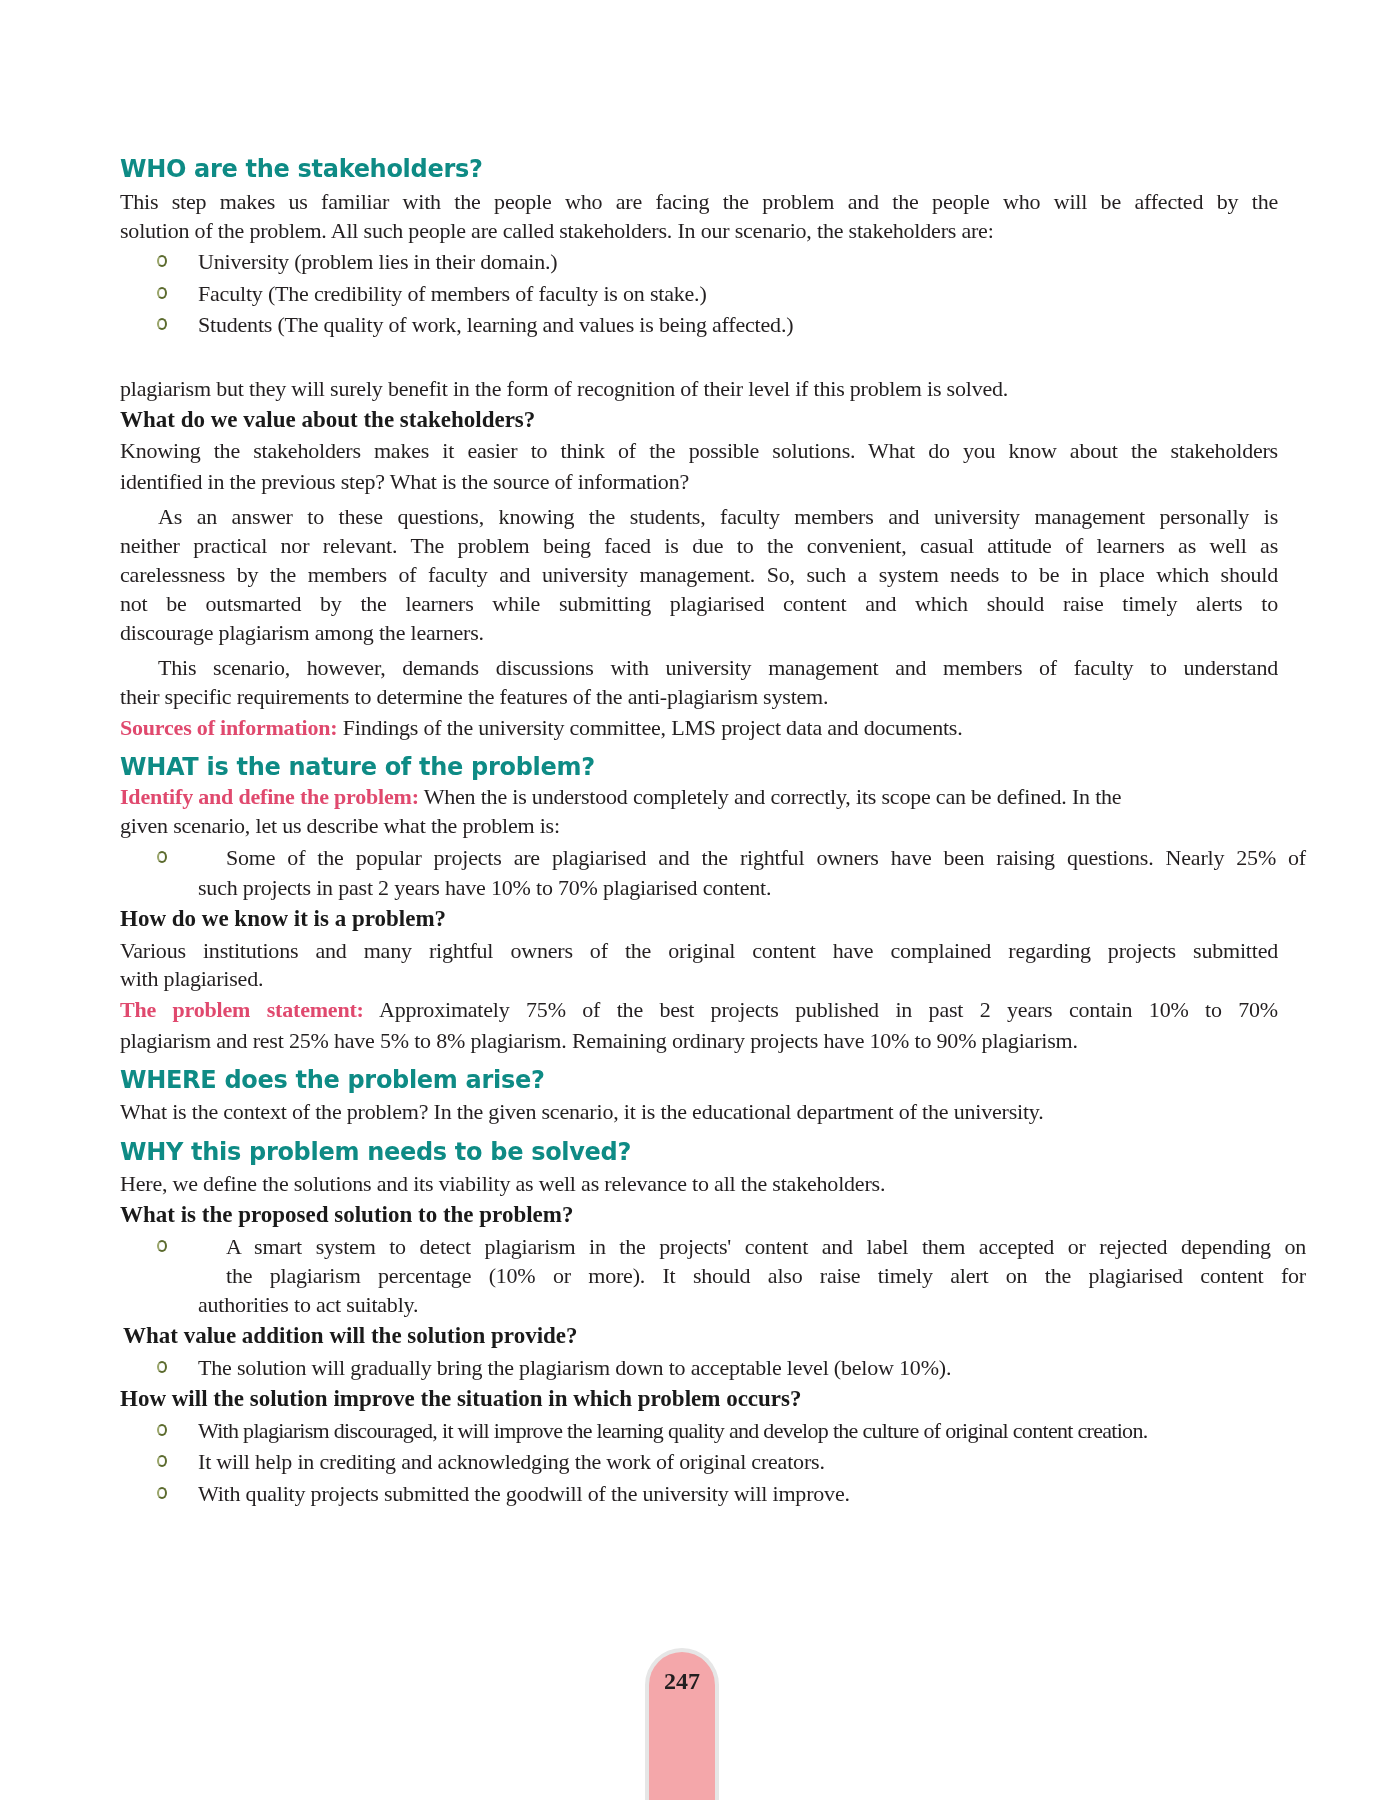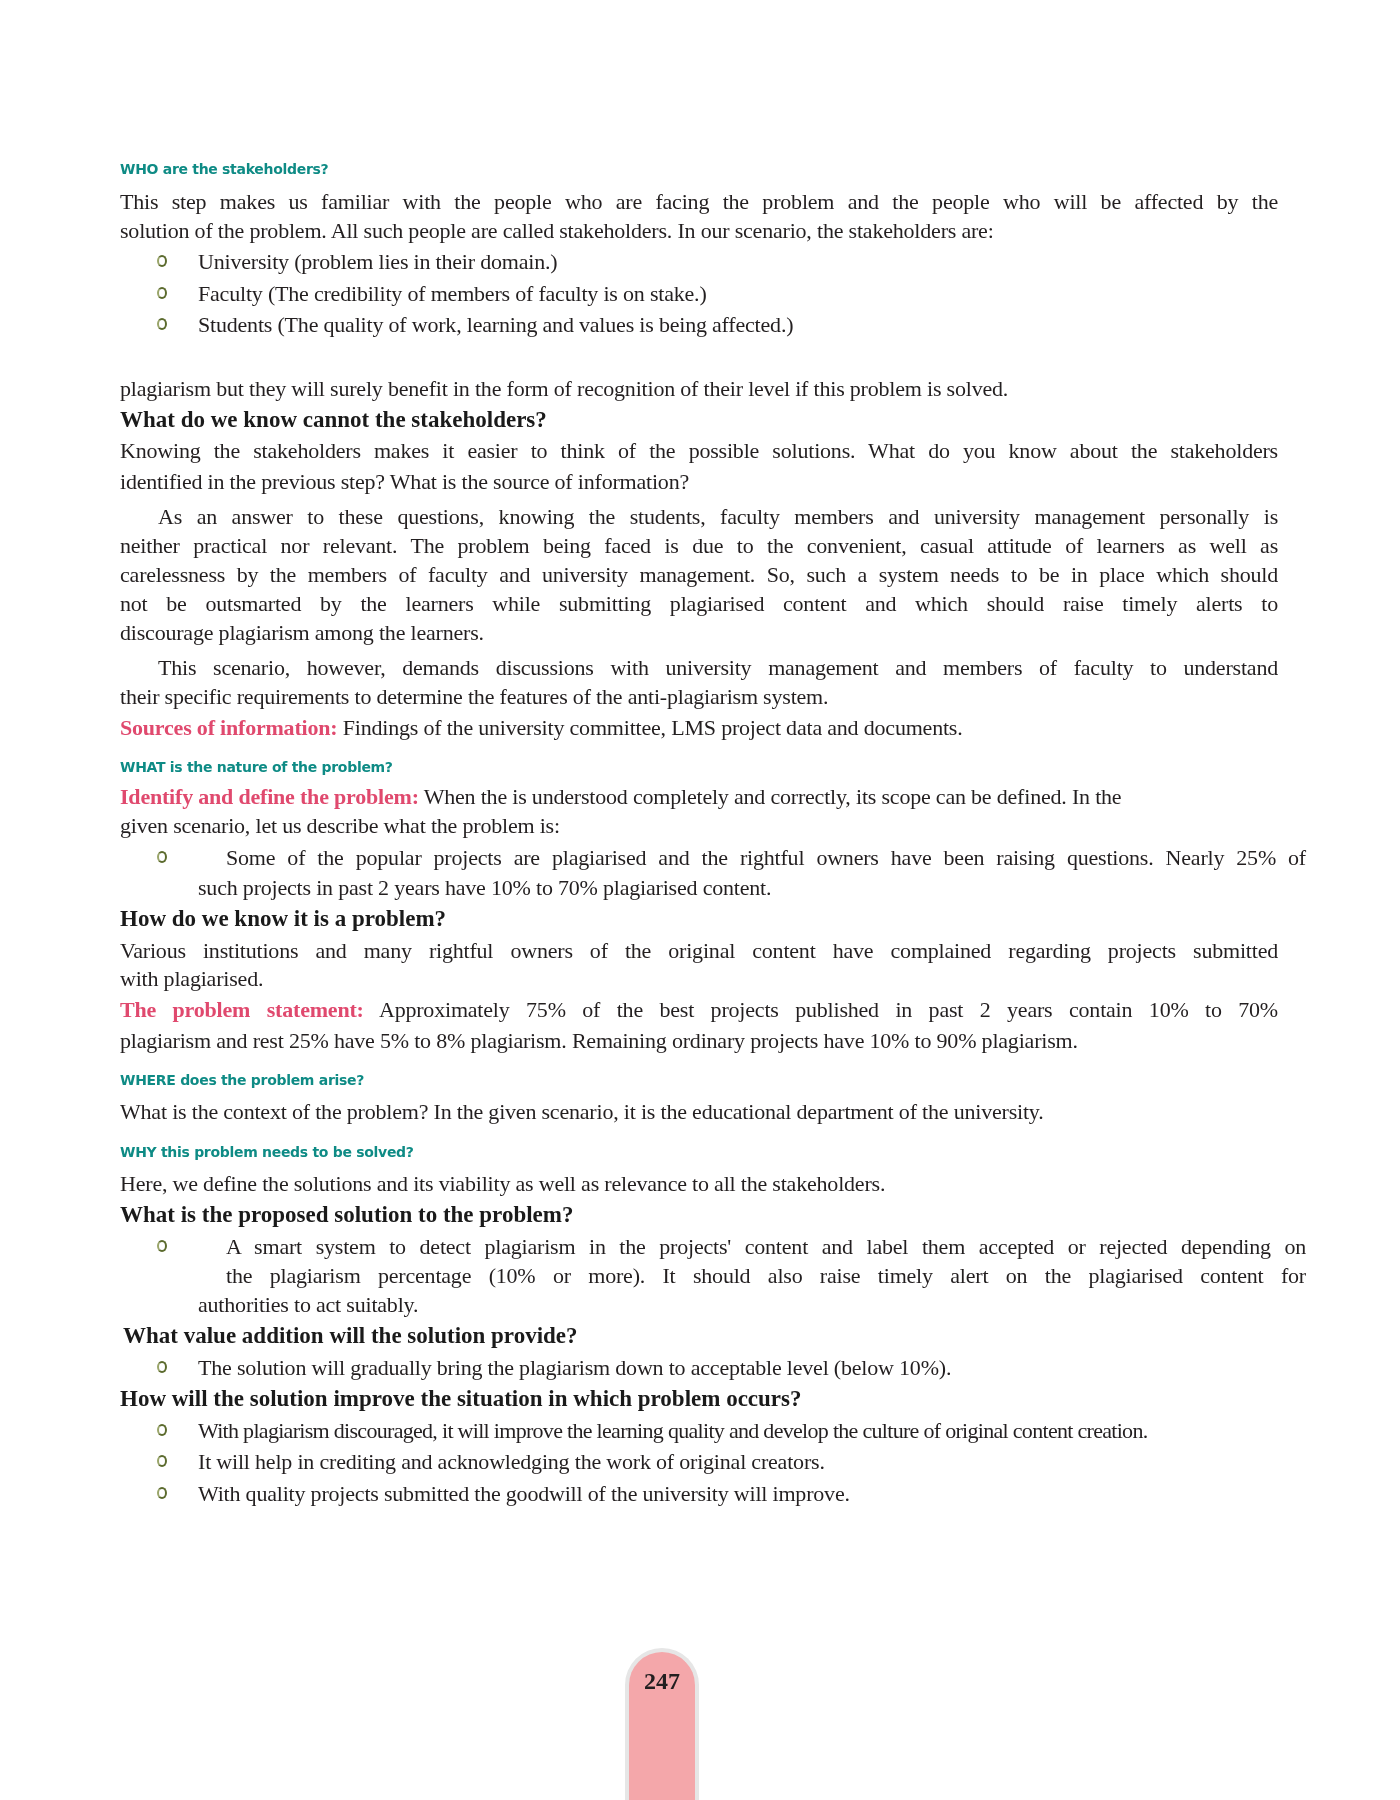--- a/index.html
+++ b/index.html
@@ -13,21 +13,21 @@
     position: absolute; left: 120px; width: 1158px;
     font-family: "Liberation Serif", "DejaVu Serif", serif;
     font-size: 22px; line-height: 28px; white-space: nowrap;
     letter-spacing: -0.2px;
   }
   .ln.just { text-align: justify; text-align-last: justify; }
   .ln.indent { padding-left: 38px; width: 1120px; }
   .h-teal {
     position: absolute; left: 120px;
     font-family: "DejaVu Sans", "Liberation Sans", sans-serif;
-    font-weight: bold; font-size: 14px; line-height: 28px;
+    font-weight: bold; font-size: 24px; line-height: 28px;
     color: #0e8b85; letter-spacing: -0.3px;
   }
   .h-bold {
     position: absolute; left: 120px;
     font-family: "Liberation Serif", "DejaVu Serif", serif;
     font-weight: bold; font-size: 23px; line-height: 28px; color: #1a1a1a;
   }
   .pink { color: #e0496e; font-weight: bold; }
   .bullet-row { position: absolute; left: 157px; width: 1121px; }
   .bullet-icon {
@@ -35,21 +35,21 @@
     border: 2.5px solid #5c6b2e; border-radius: 50%; border-left-color: #9aa56a;
     box-sizing: border-box;
   }
   .bullet-text {
     position: absolute; left: 41px; width: 1080px;
     font-family: "Liberation Serif", "DejaVu Serif", serif;
     font-size: 22px; line-height: 28px; white-space: nowrap; letter-spacing: -0.2px;
   }
   .bullet-text.just { text-align: justify; text-align-last: justify; margin-left: 28px; }
   .page-tab {
-    position: absolute; left: 625px; top: 1648px; width: 74px; height: 152px;
+    position: absolute; left: 645px; top: 1648px; width: 74px; height: 152px;
     background: #f4a7aa; border: 4px solid #e6e6e6; border-bottom: none;
     border-radius: 37px 37px 0 0; box-sizing: border-box;
   }
   .page-num {
     position: absolute; left: 0; right: 0; top: 16px; text-align: center;
     font-family: "Liberation Serif", "DejaVu Serif", serif; font-weight: bold;
     font-size: 24px; color: #231f20;
   }
 </style>
 </head>
@@ -69,21 +69,21 @@
     <span class="bullet-icon"></span>
     <span class="bullet-text">Faculty (The credibility of members of faculty is on stake.)</span>
   </div>
   <div class="bullet-row" style="top:311px">
     <span class="bullet-icon"></span>
     <span class="bullet-text">Students (The quality of work, learning and values is being affected.)</span>
   </div>
 
   <div class="ln" style="top:375px">plagiarism but they will surely benefit in the form of recognition of their level if this problem is solved.</div>
 
-  <div class="h-bold" style="top:406px">What do we know cannot the stakeholders?</div>
+  <div class="h-bold" style="top:406px">What do we value about the stakeholders?</div>
   <div class="ln just" style="top:437px">Knowing the stakeholders makes it easier to think of the possible solutions. What do you know about the stakeholders</div>
   <div class="ln" style="top:468px">identified in the previous step? What is the source of information?</div>
 
   <div class="ln just indent" style="top:503px">As an answer to these questions, knowing the students, faculty members and university management personally is</div>
   <div class="ln just" style="top:532px">neither practical nor relevant. The problem being faced is due to the convenient, casual attitude of learners as well as</div>
   <div class="ln just" style="top:561px">carelessness by the members of faculty and university management. So, such a system needs to be in place which should</div>
   <div class="ln just" style="top:590px">not be outsmarted by the learners while submitting plagiarised content and which should raise timely alerts to</div>
   <div class="ln" style="top:619px">discourage plagiarism among the learners.</div>
 
   <div class="ln just indent" style="top:654px">This scenario, however, demands discussions with university management and members of faculty to understand</div>

